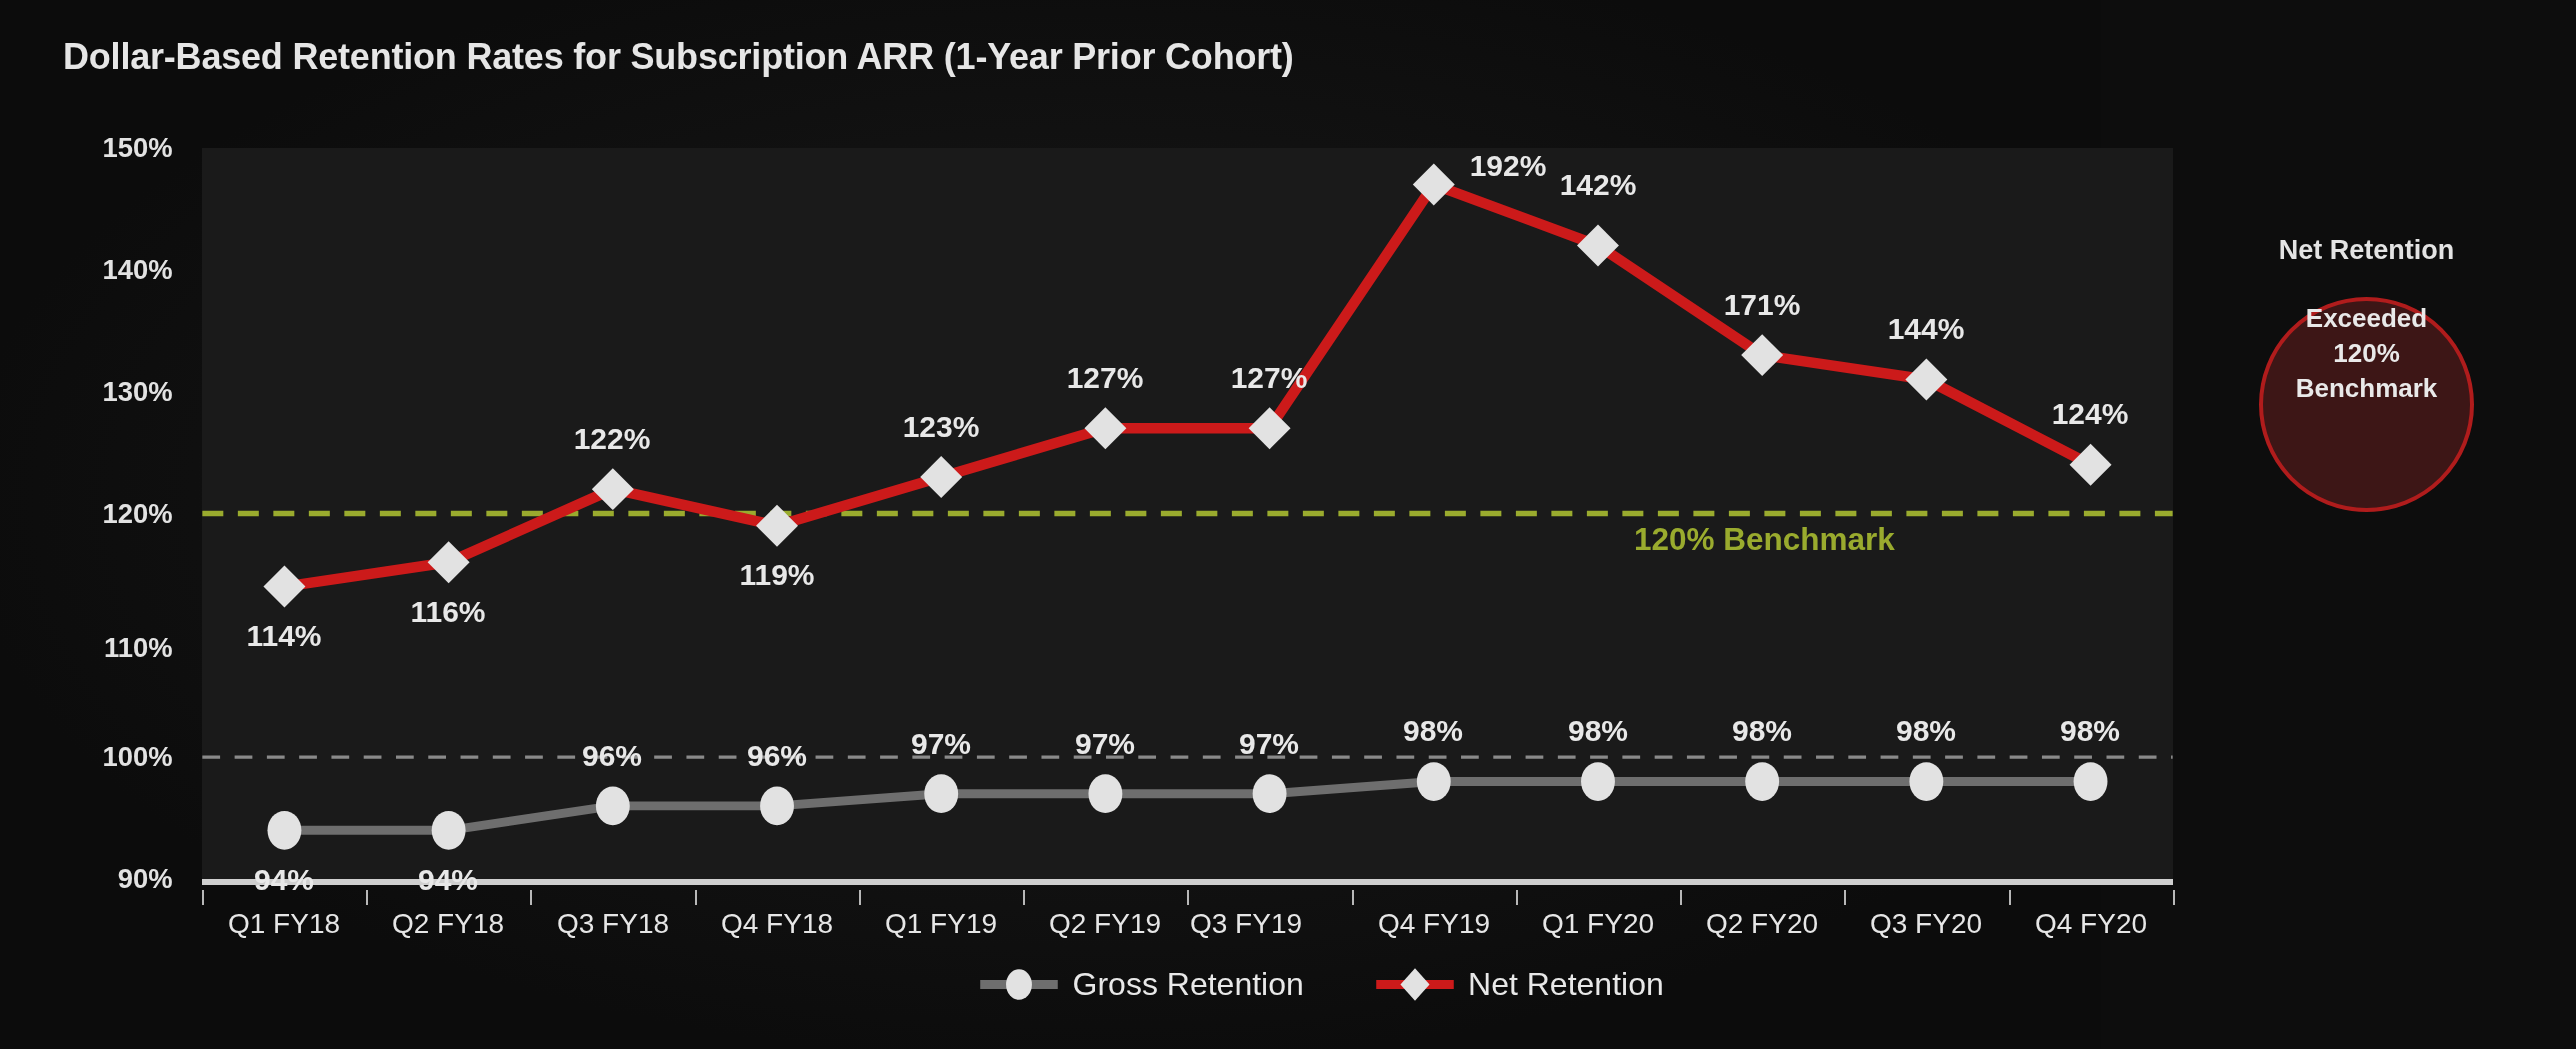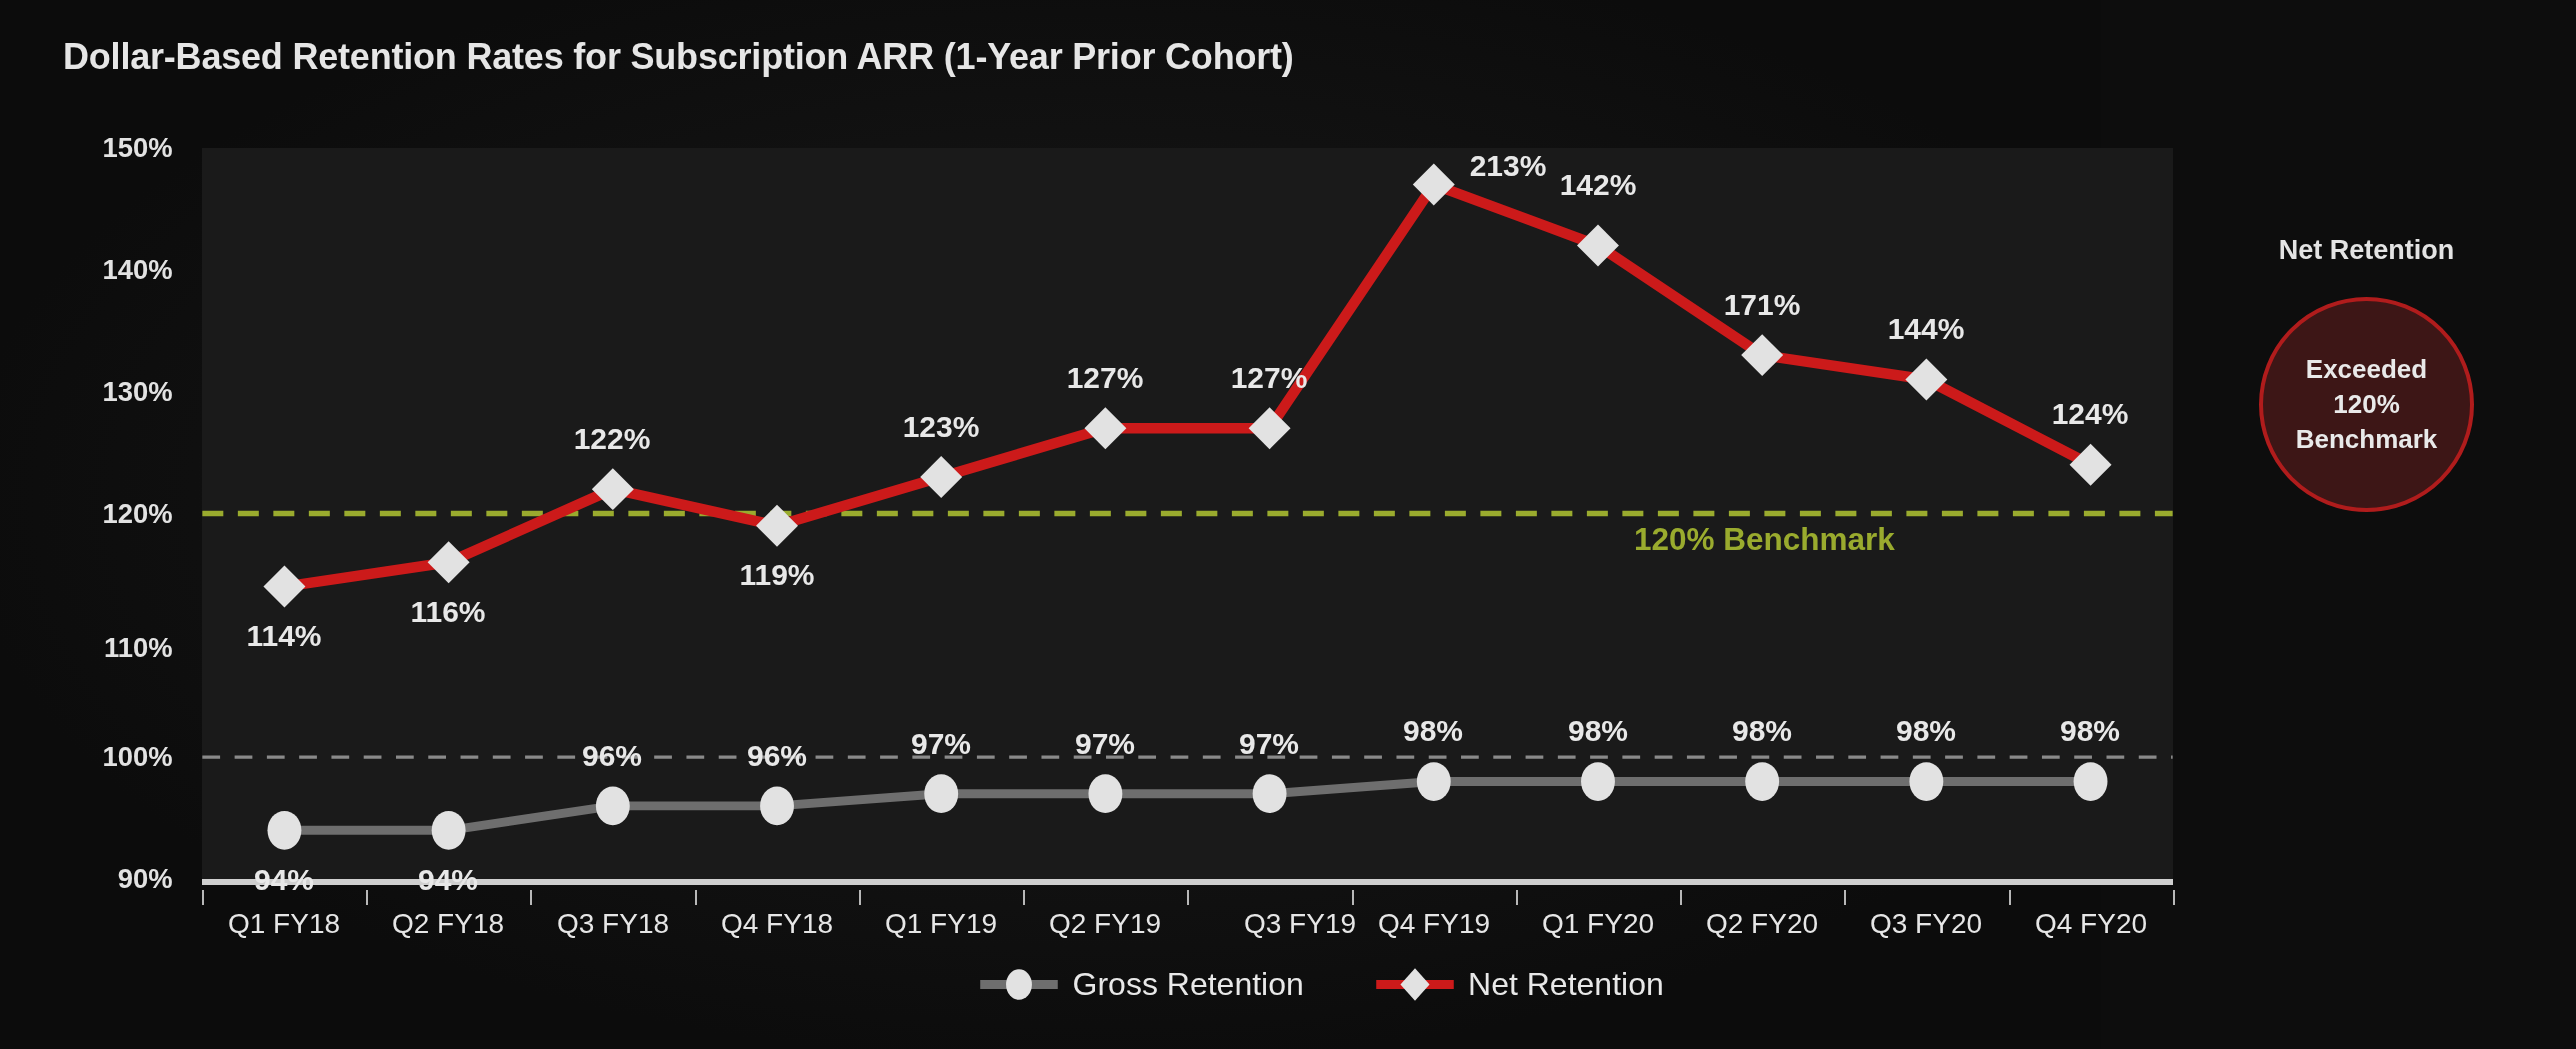--- a/index.html
+++ b/index.html
@@ -163,21 +163,21 @@
   #callout-circle {
     margin: 29px auto 0 auto;
     width: 207px;
     height: 207px;
     border-radius: 50%;
     background: #3d1616;
     border: 4px solid #b01c1c;
     display: flex;
     flex-direction: column;
     align-items: center;
-    justify-content: center;
+    justify-content: flex-start;
   }
   #callout-circle .ctext {
     font-size: 26px;
     font-weight: bold;
     line-height: 1.35;
     color: #e9e9e9;
   }
 </style>
 </head>
 <body>
@@ -243,21 +243,21 @@
       <div class="x-tickmark" style="left: 1478px;"></div>
       <div class="x-tickmark" style="left: 1642px;"></div>
       <div class="x-tickmark" style="left: 1807px;"></div>
       <div class="x-tickmark" style="left: 1971px;"></div>
       <div class="x-tick-label" style="left: 82px;">Q1 FY18</div>
       <div class="x-tick-label" style="left: 246px;">Q2 FY18</div>
       <div class="x-tick-label" style="left: 411px;">Q3 FY18</div>
       <div class="x-tick-label" style="left: 575px;">Q4 FY18</div>
       <div class="x-tick-label" style="left: 739px;">Q1 FY19</div>
       <div class="x-tick-label" style="left: 903px;">Q2 FY19</div>
-      <div class="x-tick-label" style="left: 1098px; text-align: right;">Q3 FY19</div>
+      <div class="x-tick-label" style="left: 1044px; text-align: right;">Q3 FY19</div>
       <div class="x-tick-label" style="left: 1232px;">Q4 FY19</div>
       <div class="x-tick-label" style="left: 1396px;">Q1 FY20</div>
       <div class="x-tick-label" style="left: 1560px;">Q2 FY20</div>
       <div class="x-tick-label" style="left: 1724px;">Q3 FY20</div>
       <div class="x-tick-label" style="left: 1889px;">Q4 FY20</div>
     </div>
 
   <div id="benchmark-label">120% Benchmark</div>
 
   <div id="legend">
@@ -300,19 +300,19 @@
     <div class="pt-label" style="left: 1762px; top: 731px;">98%</div>
     <div class="pt-label" style="left: 1926px; top: 731px;">98%</div>
     <div class="pt-label" style="left: 2090px; top: 731px;">98%</div>
     <div class="pt-label" style="left: 284px; top: 636px;">114%</div>
     <div class="pt-label" style="left: 448px; top: 612px;">116%</div>
     <div class="pt-label" style="left: 612px; top: 439px;">122%</div>
     <div class="pt-label" style="left: 777px; top: 575px;">119%</div>
     <div class="pt-label" style="left: 941px; top: 427px;">123%</div>
     <div class="pt-label" style="left: 1105px; top: 378px;">127%</div>
     <div class="pt-label" style="left: 1269px; top: 378px;">127%</div>
-    <div class="pt-label" style="left: 1508px; top: 166px;">213%</div>
+    <div class="pt-label" style="left: 1508px; top: 166px;">192%</div>
     <div class="pt-label" style="left: 1598px; top: 185px;">142%</div>
     <div class="pt-label" style="left: 1762px; top: 305px;">171%</div>
     <div class="pt-label" style="left: 1926px; top: 329px;">144%</div>
     <div class="pt-label" style="left: 2090px; top: 414px;">124%</div>
   </div>
 
 
 </body></html>

